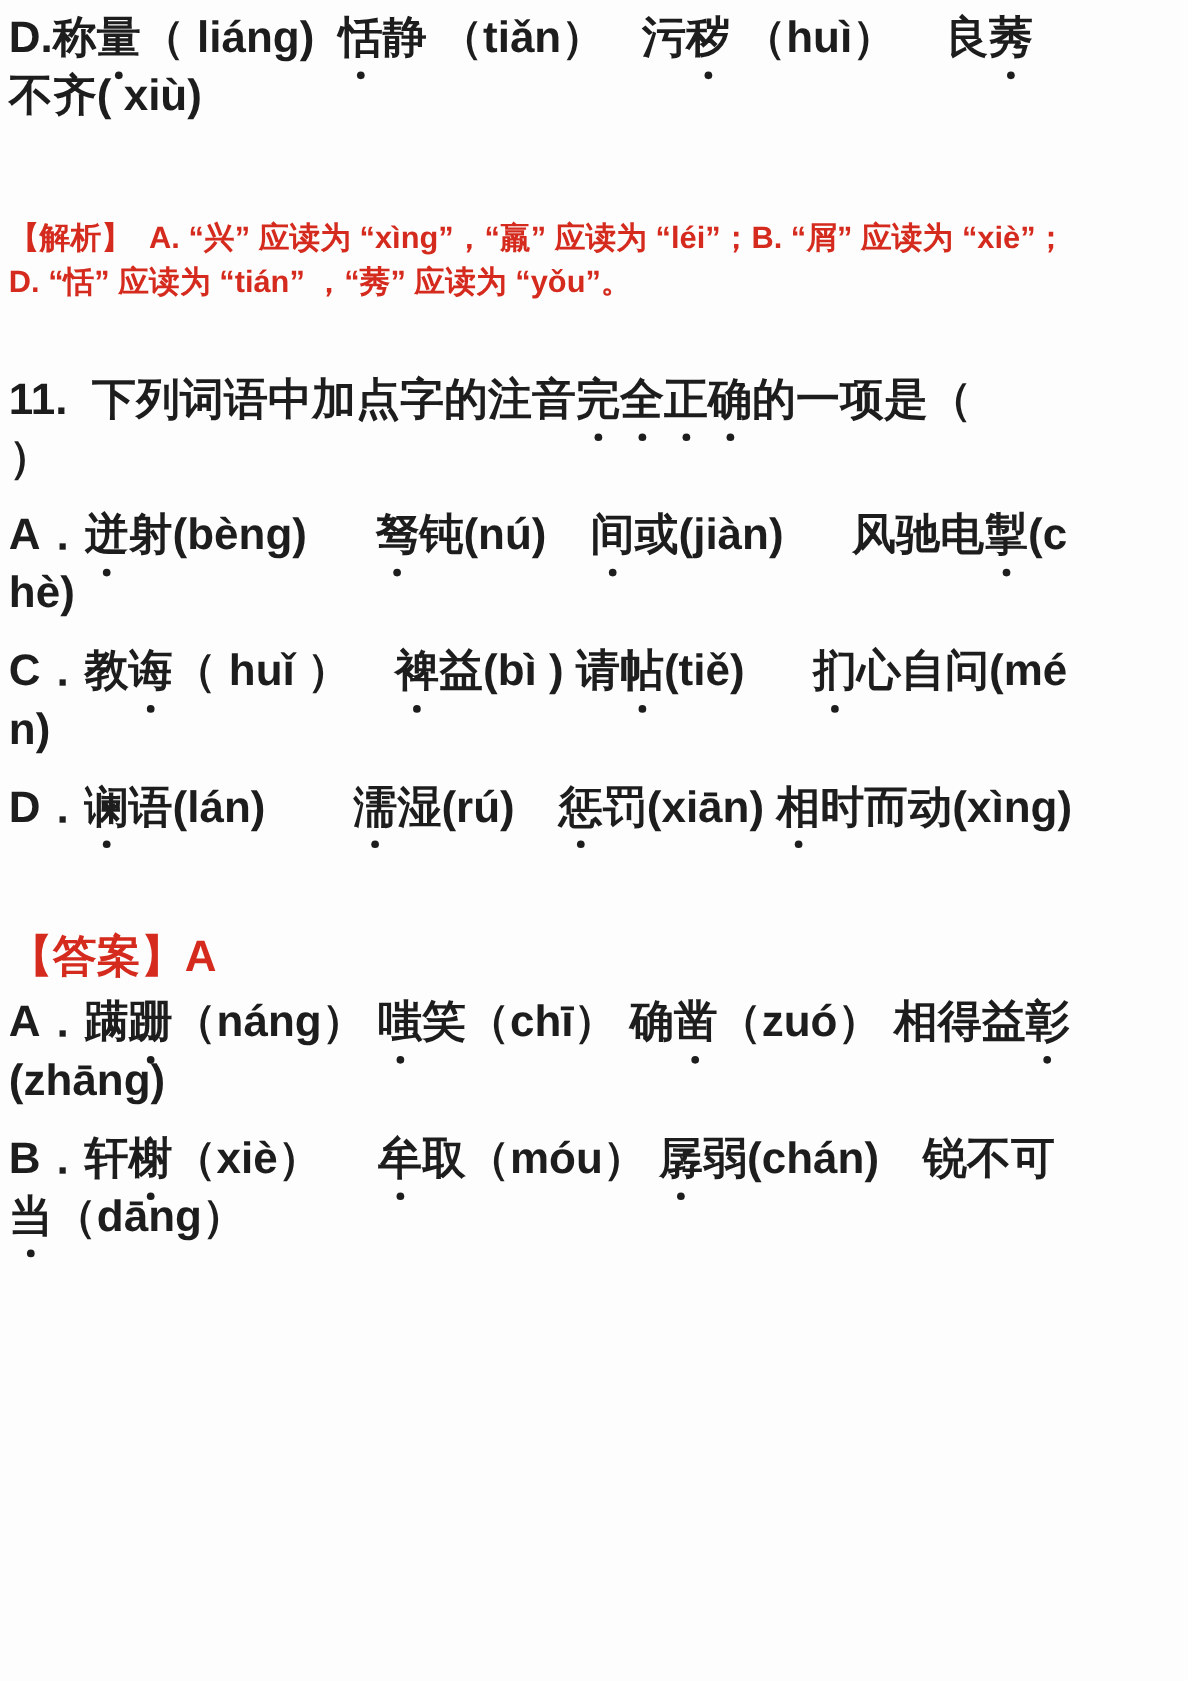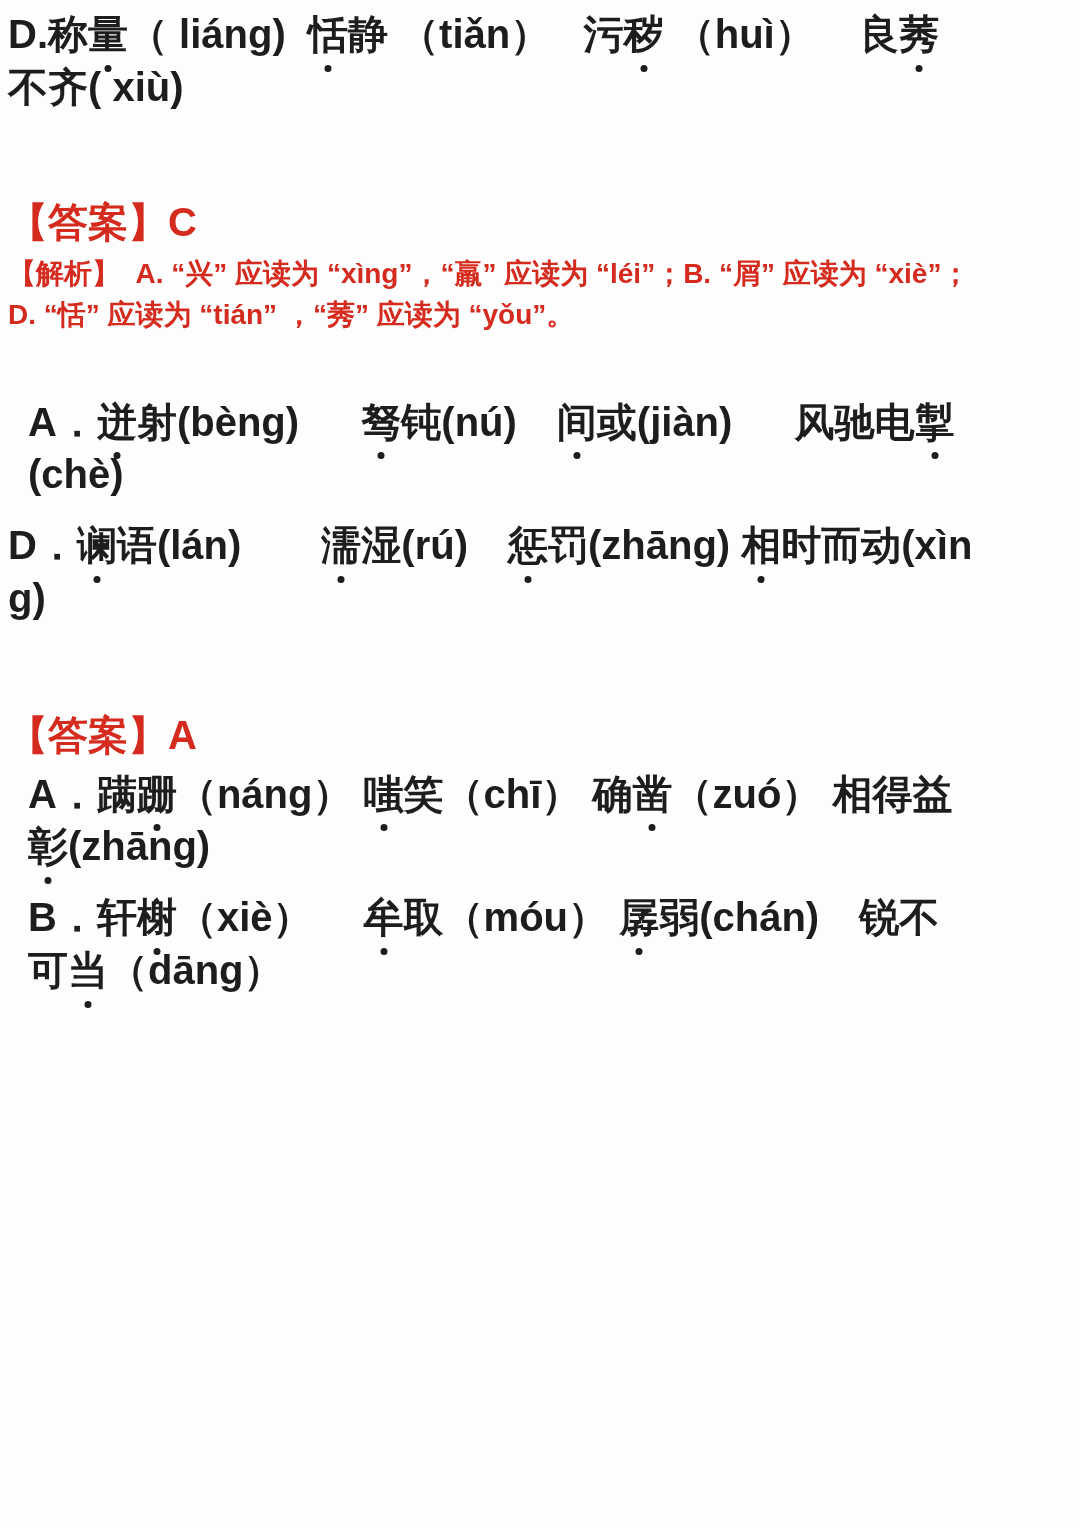--- a/index.html
+++ b/index.html
@@ -43,38 +43,39 @@
     bottom:-11px;
     transform:translateX(-50%);
     width:7px;height:7px;
     border-radius:50%;
     background:currentColor;
   }
   .mb-q10d{margin-bottom:82px;}
   .mb-ans{margin-bottom:6px;}
   .mb-exp10{margin-bottom:60px;}
   .mb-title{margin-bottom:18px;}
-  .opt{margin-bottom:18px;margin-left:20px;}
+  .opt{margin-bottom:18px;}
   .mb-lastopt{margin-bottom:84px;}
   .mb-exp11{margin-bottom:60px;}
 </style>
 </head>
 <body>
 
 <div class="page">
 
   <div class="line black mb-q10d"><span>D.</span><span>称</span><span class="em-dot">量</span><span>（ liáng)  </span><span class="em-dot">恬</span><span>静 （tiǎn）   </span><span>污</span><span class="em-dot">秽</span><span> （huì）    </span><span>良</span><span class="em-dot">莠</span><span>不齐( xiù)</span></div>
 
-  <div class="line red mb-ans">【答案】C</div>
 
   <div class="para red mb-exp10">【解析】  A. “兴” 应读为 “xìng”，“羸” 应读为 “léi”；B. “屑” 应读为 “xiè”；D. “恬” 应读为 “tián” ，“莠” 应读为 “yǒu”。</div>
 
+  <div class="line black mb-title"><span>11.  下列词语中加点字的注音</span><span class="em-dot">完</span><span class="em-dot">全</span><span class="em-dot">正</span><span class="em-dot">确</span><span>的一项是（　　　　）</span></div>
 
   <div class="line black opt"><span>A．</span><span class="em-dot">迸</span><span>射(bèng)　  </span><span class="em-dot">驽</span><span>钝(nú)　</span><span class="em-dot">间</span><span>或(jiàn)　  </span><span>风驰电</span><span class="em-dot">掣</span><span>(chè)</span></div>
-  <div class="line black mb-lastopt"><span>D．</span><span class="em-dot">谰</span><span>语(lán)　　</span><span class="em-dot">濡</span><span>湿(rú)　</span><span class="em-dot">惩</span><span>罚(zhāng) </span><span class="em-dot">相</span><span>时而动(xìng)</span></div>
+  <div class="line black opt"><span>C．教</span><span class="em-dot">诲</span><span>（ huǐ ）　</span><span class="em-dot">裨</span><span>益(bì ) </span><span>请</span><span class="em-dot">帖</span><span>(tiě)　  </span><span class="em-dot">扪</span><span>心自问(mén)</span></div>
+  <div class="line black mb-lastopt"><span>D．</span><span class="em-dot">谰</span><span>语(lán)　　</span><span class="em-dot">濡</span><span>湿(rú)　</span><span class="em-dot">惩</span><span>罚(xiān) </span><span class="em-dot">相</span><span>时而动(xìng)</span></div>
 
   <div class="line red mb-ans">【答案】A</div>
 
 
 
   <div class="line black opt"><span>A．蹒</span><span class="em-dot">跚</span><span>（náng） </span><span class="em-dot">嗤</span><span>笑（chī） </span><span>确</span><span class="em-dot">凿</span><span>（zuó） </span><span>相得益</span><span class="em-dot">彰</span><span>(zhāng)</span></div>
   <div class="line black opt"><span>B．轩</span><span class="em-dot">榭</span><span>（xiè）　 </span><span class="em-dot">牟</span><span>取（móu） </span><span class="em-dot">孱</span><span>弱(chán)　</span><span>锐不可</span><span class="em-dot">当</span><span>（dāng）</span></div>
 
 </div>
 

